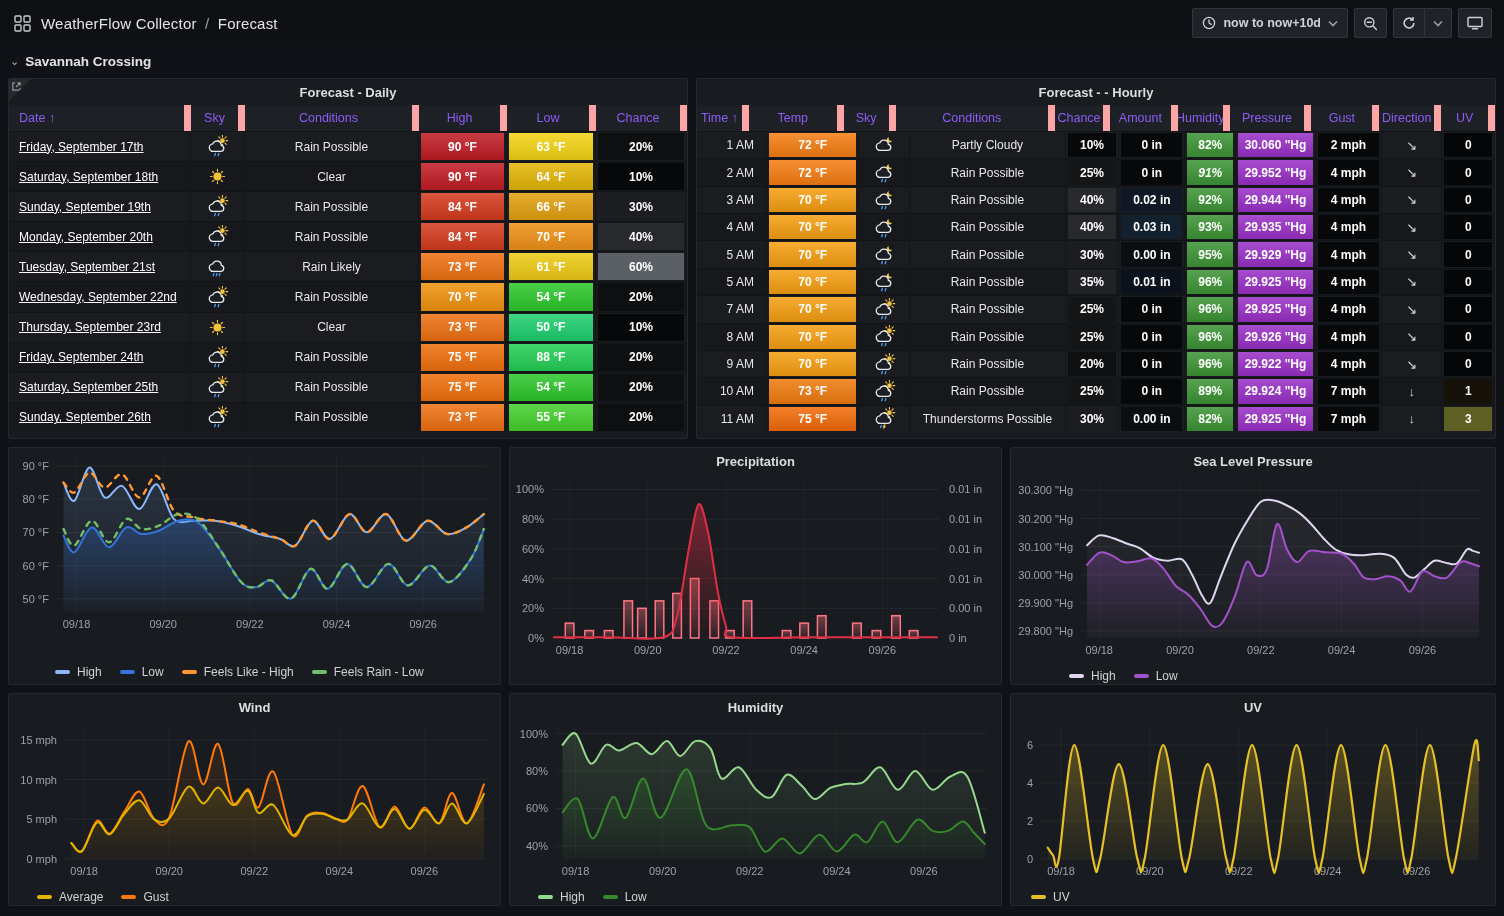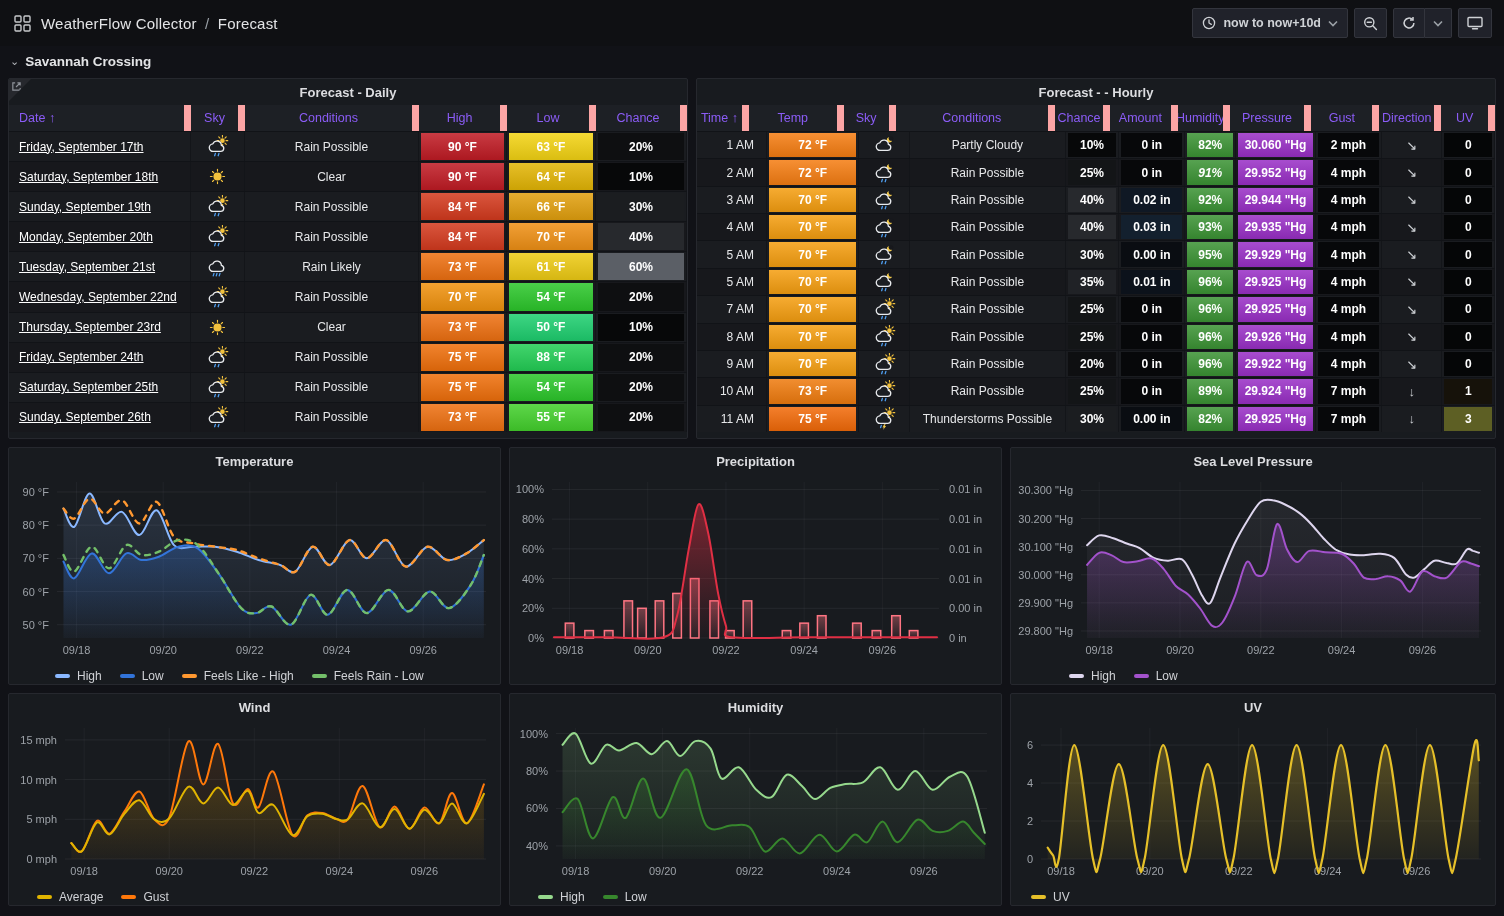--- a/index.html
+++ b/index.html
@@ -1032,21 +1032,20 @@
                   <div class="cellbg" style="background-color: rgb(93, 95, 36); background-image: none;">3</div>
                 </div>
               </div>
             </div>
           </div>
       </div>
     </div>
 
     <div class="prow" style="height:238px">
       <div class="panel" style="width:493px">
-        <div class="p-title">Temperature</div>
         <div class="chart-wrap"><svg width="491" height="186">
               <defs>
                 <linearGradient id="g-0-0" x1="0" y1="0" x2="0" y2="1">
                   <stop offset="0%" stop-color="#8ab8ff" stop-opacity="0.16"></stop>
                   <stop offset="100%" stop-color="#8ab8ff" stop-opacity="0.02"></stop>
                 </linearGradient>
                 <linearGradient id="g-0-1" x1="0" y1="0" x2="0" y2="1">
                   <stop offset="0%" stop-color="#3274d9" stop-opacity="0.3"></stop>
                   <stop offset="100%" stop-color="#3274d9" stop-opacity="0.02"></stop>
                 </linearGradient>

